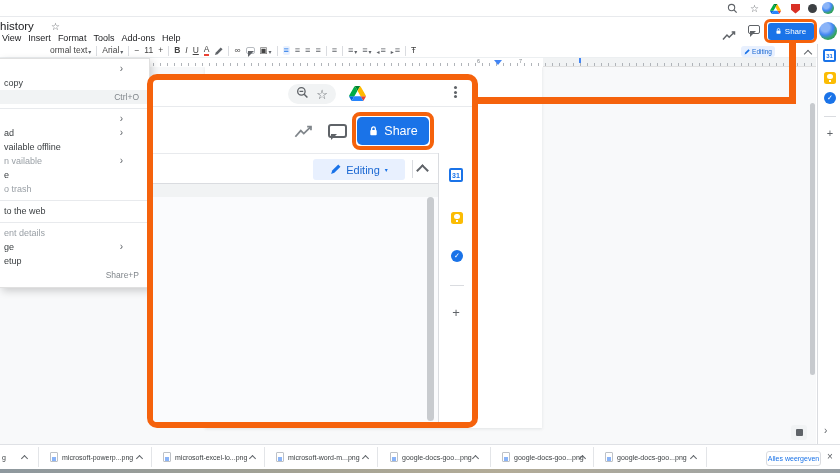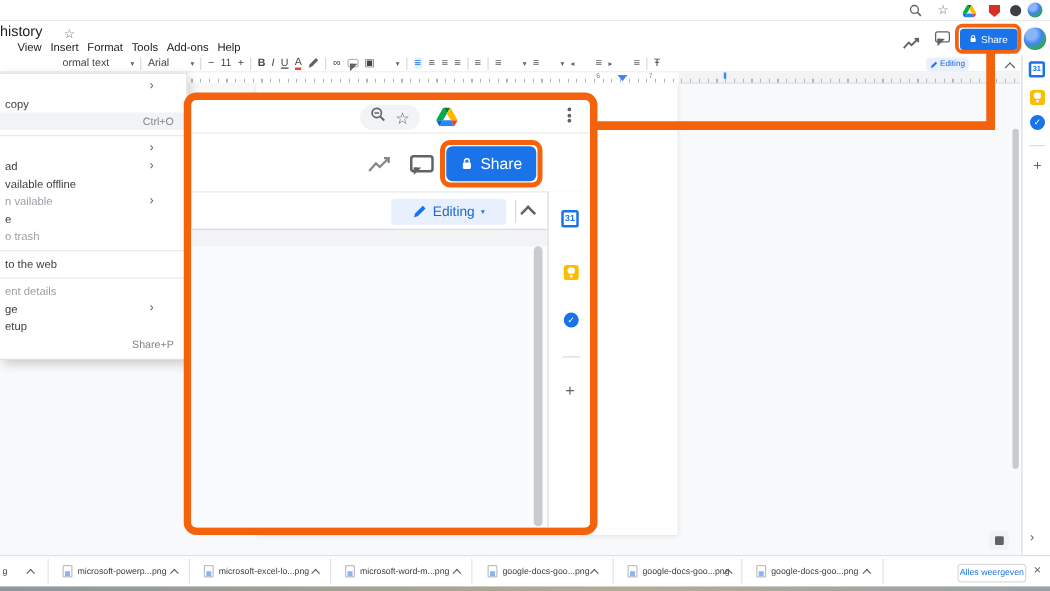--- a/index.html
+++ b/index.html
@@ -14,33 +14,33 @@
   .shield{width:9px;height:10px;background:#d93025;clip-path:polygon(0 0,100% 0,100% 62%,50% 100%,0 62%)}
   .extdark{width:9px;height:9px;border-radius:50%;background:#3c4043}
   .avatar{border-radius:50%;background:radial-gradient(circle at 35% 30%,#8ab4f8 0 25%,#4285f4 45%,#34a853 70%,#174ea6 100%)}
   .kebab{display:flex;flex-direction:column;gap:1.5px;align-items:center}
   .kebab i{width:2px;height:2px;border-radius:50%;background:#5f6368}
   .kebab.big i{width:3px;height:3px;gap:2px}
   
   .docs-header{left:0;top:17px;width:840px;height:27px;background:#fff}
   .doc-title{left:0;top:3px;font-size:11.5px;color:#202124}
   .title-star{left:51px;top:4px;font-size:10px;color:#5f6368}
-  .menubar{left:14px;top:16px;display:flex;gap:7px}
+  .menubar{left:2px;top:16px;display:flex;gap:7px}
   .menubar span{font-size:9px;color:#202124;cursor:default}
   .chev{border-top:1.5px solid #5f6368;border-right:1.5px solid #5f6368;transform:rotate(-45deg)}
   .bubble{border:1.5px solid #5f6368;border-radius:2px;position:relative;background:#fff}
   .bubble::after{content:"";position:absolute;left:1px;bottom:-4px;border:3px solid transparent;border-top-color:#5f6368;border-left-color:#5f6368}
   .share-btn{background:#1a73e8;color:#fff;display:flex;align-items:center;justify-content:center;border-radius:3px}
   .hl{border:3px solid #f5620c;border-radius:6px;z-index:50}
   
   .toolbar{left:0;top:44px;width:840px;height:14px;background:#fff;display:flex;align-items:center;padding-left:50px;gap:5px;border-bottom:1px solid #eceff1}
   .toolbar .t{font-size:8.5px;color:#444;line-height:1}
   .toolbar .sep{width:1px;height:10px;background:#dadce0}
   .caret{font-size:6px;color:#5f6368;line-height:1}
-  .tbtn{display:flex;align-items:flex-end;gap:17px}
+  .tbtn{display:flex;align-items:flex-end;gap:1px}
   .active-ic{background:#e8f0fe;color:#1a73e8 !important;border-radius:2px;padding:0 1px}
   .lines{font-size:9px;color:#5f6368;line-height:1}
   .edit-pill{background:#e8f0fe;border-radius:3px;display:flex;align-items:center;justify-content:center;gap:2px}
   .edit-pill .lbl{color:#1967d2}
   
   .ruler{left:0;top:58px;width:816px;height:9px;background:#f1f3f4;border-bottom:1px solid #e0e0e0}
   .ruler-white{left:0;top:0;width:543px;height:9px;background:#fff}
   .ruler-ticks{left:0;top:5px;width:816px;height:3px;background:repeating-linear-gradient(90deg,transparent 0 6px,#b0b4b9 6px 7px)}
   .rnum{top:0;font-size:5.5px;color:#80868b}
   .rmarker{width:0;height:0;border-left:4px solid transparent;border-right:4px solid transparent;border-top:5px solid #4285f4}

